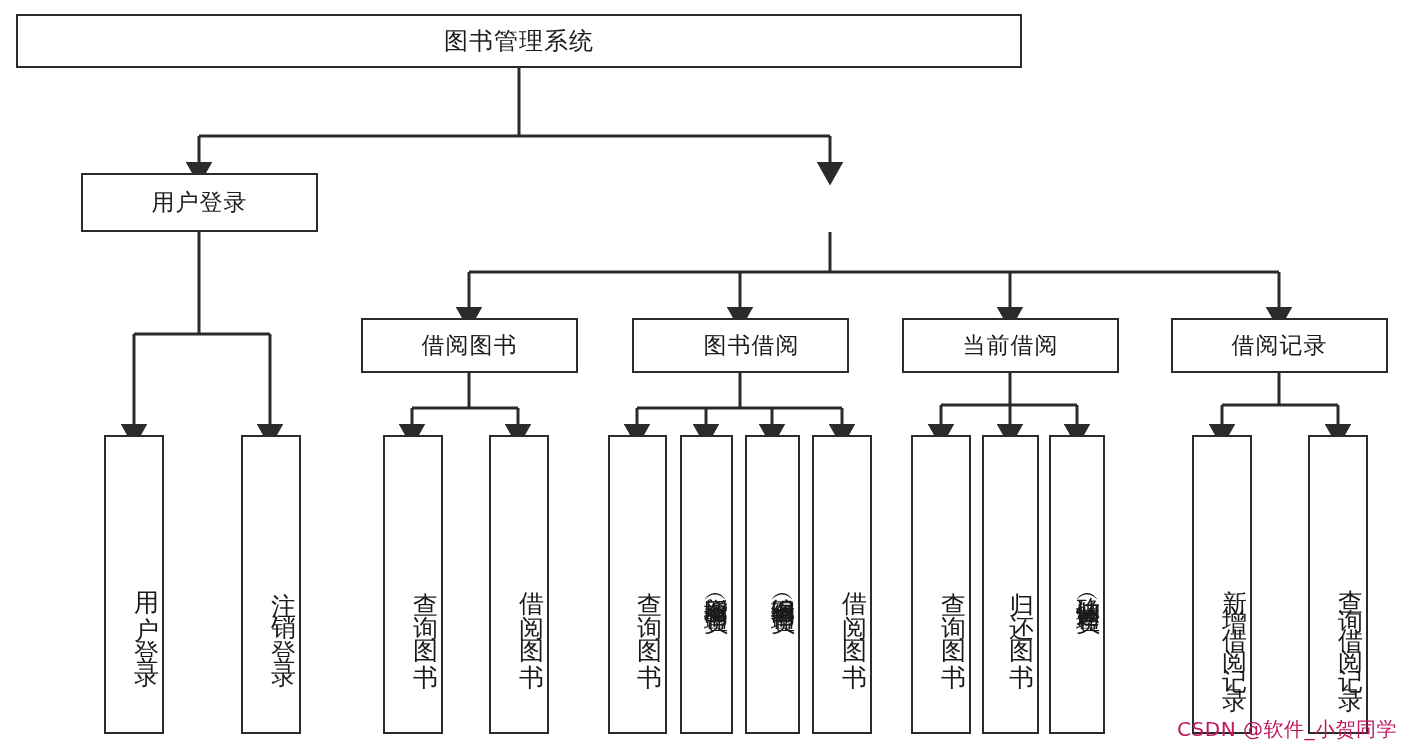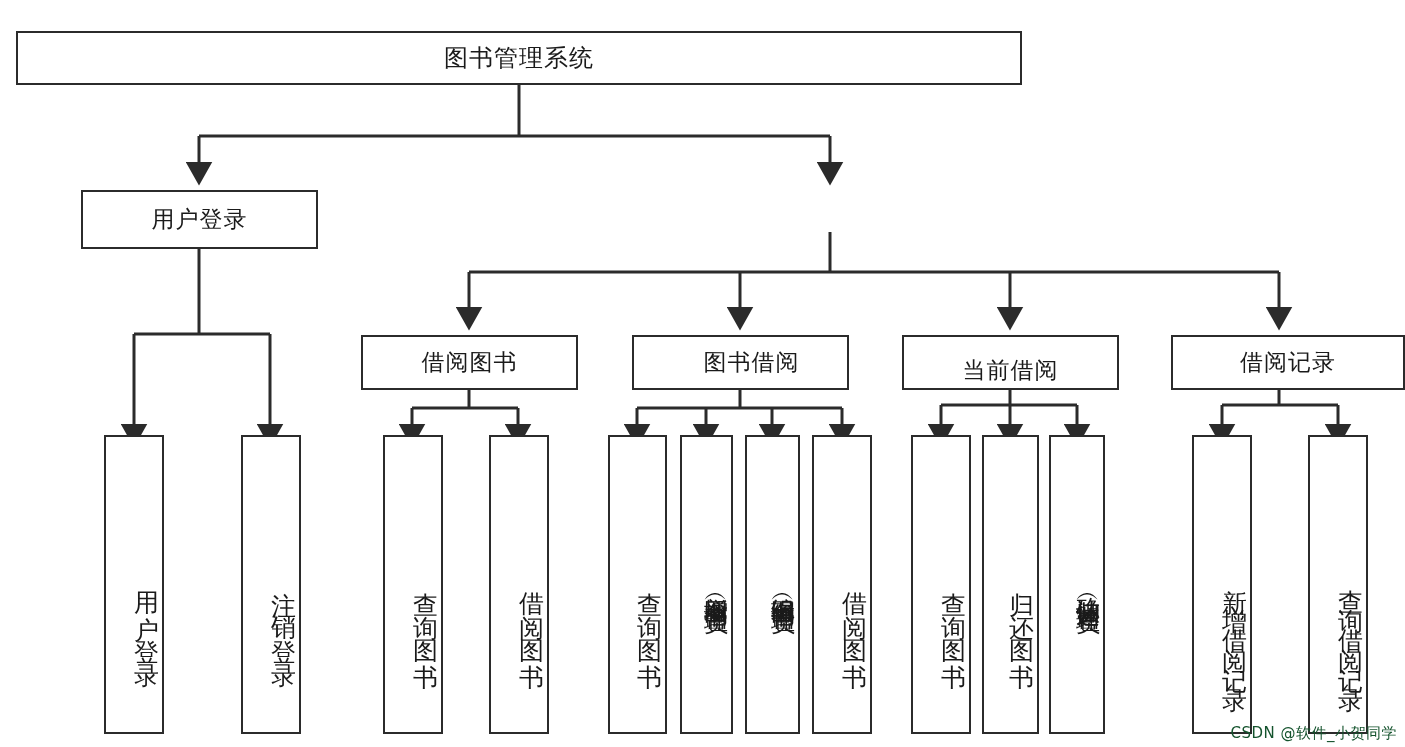--- a/index.html
+++ b/index.html
@@ -31,21 +31,20 @@
     display: flex;
     align-items: center;
     justify-content: center;
     color: #1a1a1a;
   }
   .node-h {
     font-size: 23px;
     letter-spacing: 1px;
     padding: 2px 6px;
     text-align: center;
-    margin-top: 17px;
   }
   .node-root {
     font-size: 24px;
   }
   .node-v {
     writing-mode: vertical-rl;
     text-orientation: upright;
     font-size: 25px;
     line-height: 1.30;
     letter-spacing: 5px;
@@ -65,22 +64,22 @@
     padding-top: 70px;
   }
   .node-v.mid3 {
     letter-spacing: 20px;
     padding-top: 88px;
   }
   .watermark {
     position: absolute;
     right: 8px;
     bottom: 4px;
-    font-size: 15px;
-    color: #14532d;
+    font-size: 20px;
+    color: #be185d;
     letter-spacing: 0.5px;
     white-space: nowrap;
   }
 </style>
 </head>
 <body>
 
 <div id="canvas">
 
   <svg id="connectors" viewBox="0 0 1405 747" xmlns="http://www.w3.org/2000/svg">
@@ -140,24 +139,24 @@
   <div class="node node-h" style="left:81px; top:173px; width:237px; height:59px;">
     <span>用户登录</span>
   </div>
 
   <div class="node node-h" style="left:361px; top:318px; width:217px; height:55px;">
     <span>借阅图书</span>
   </div>
   <div class="node node-h" style="left:632px; top:318px; width:217px; height:55px;padding-left:28px;">
     <span>图书借阅</span>
   </div>
-  <div class="node node-h" style="left:902px; top:318px; width:217px; height:55px;align-items:flex-end;">
+  <div class="node node-h" style="left:902px; top:318px; width:217px; height:55px;">
     <span>当前借阅</span>
   </div>
-  <div class="node node-h" style="left:1171px; top:318px; width:234px; height:55px;">
+  <div class="node node-h" style="left:1171px; top:318px; width:217px; height:55px;">
     <span>借阅记录</span>
   </div>
 
   <div class="node node-v mid" style="left:104px; top:435px; width:60px; height:299px;">
     <span>用户登录</span>
   </div>
   <div class="node node-v mid" style="left:241px; top:435px; width:60px; height:299px;">
     <span>注销登录</span>
   </div>
 

